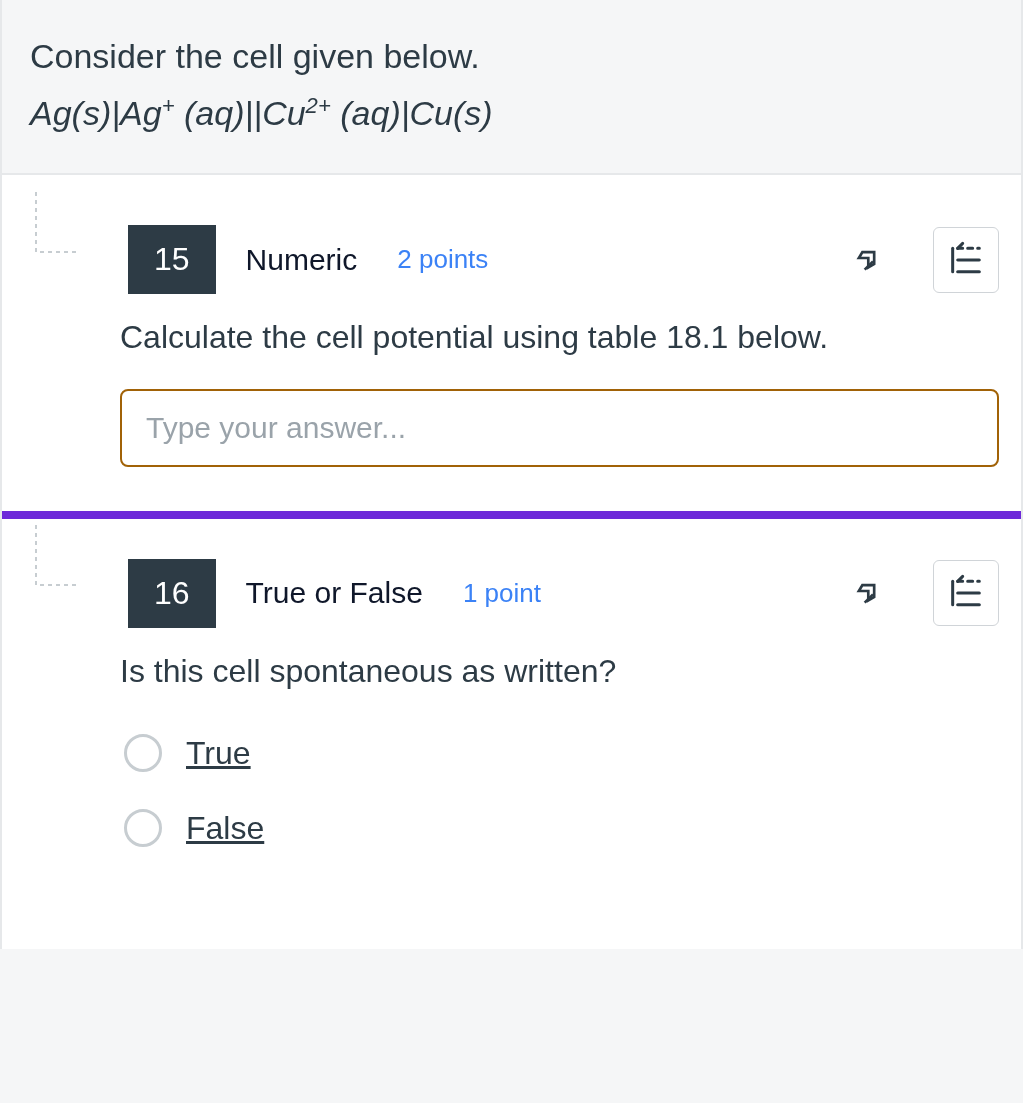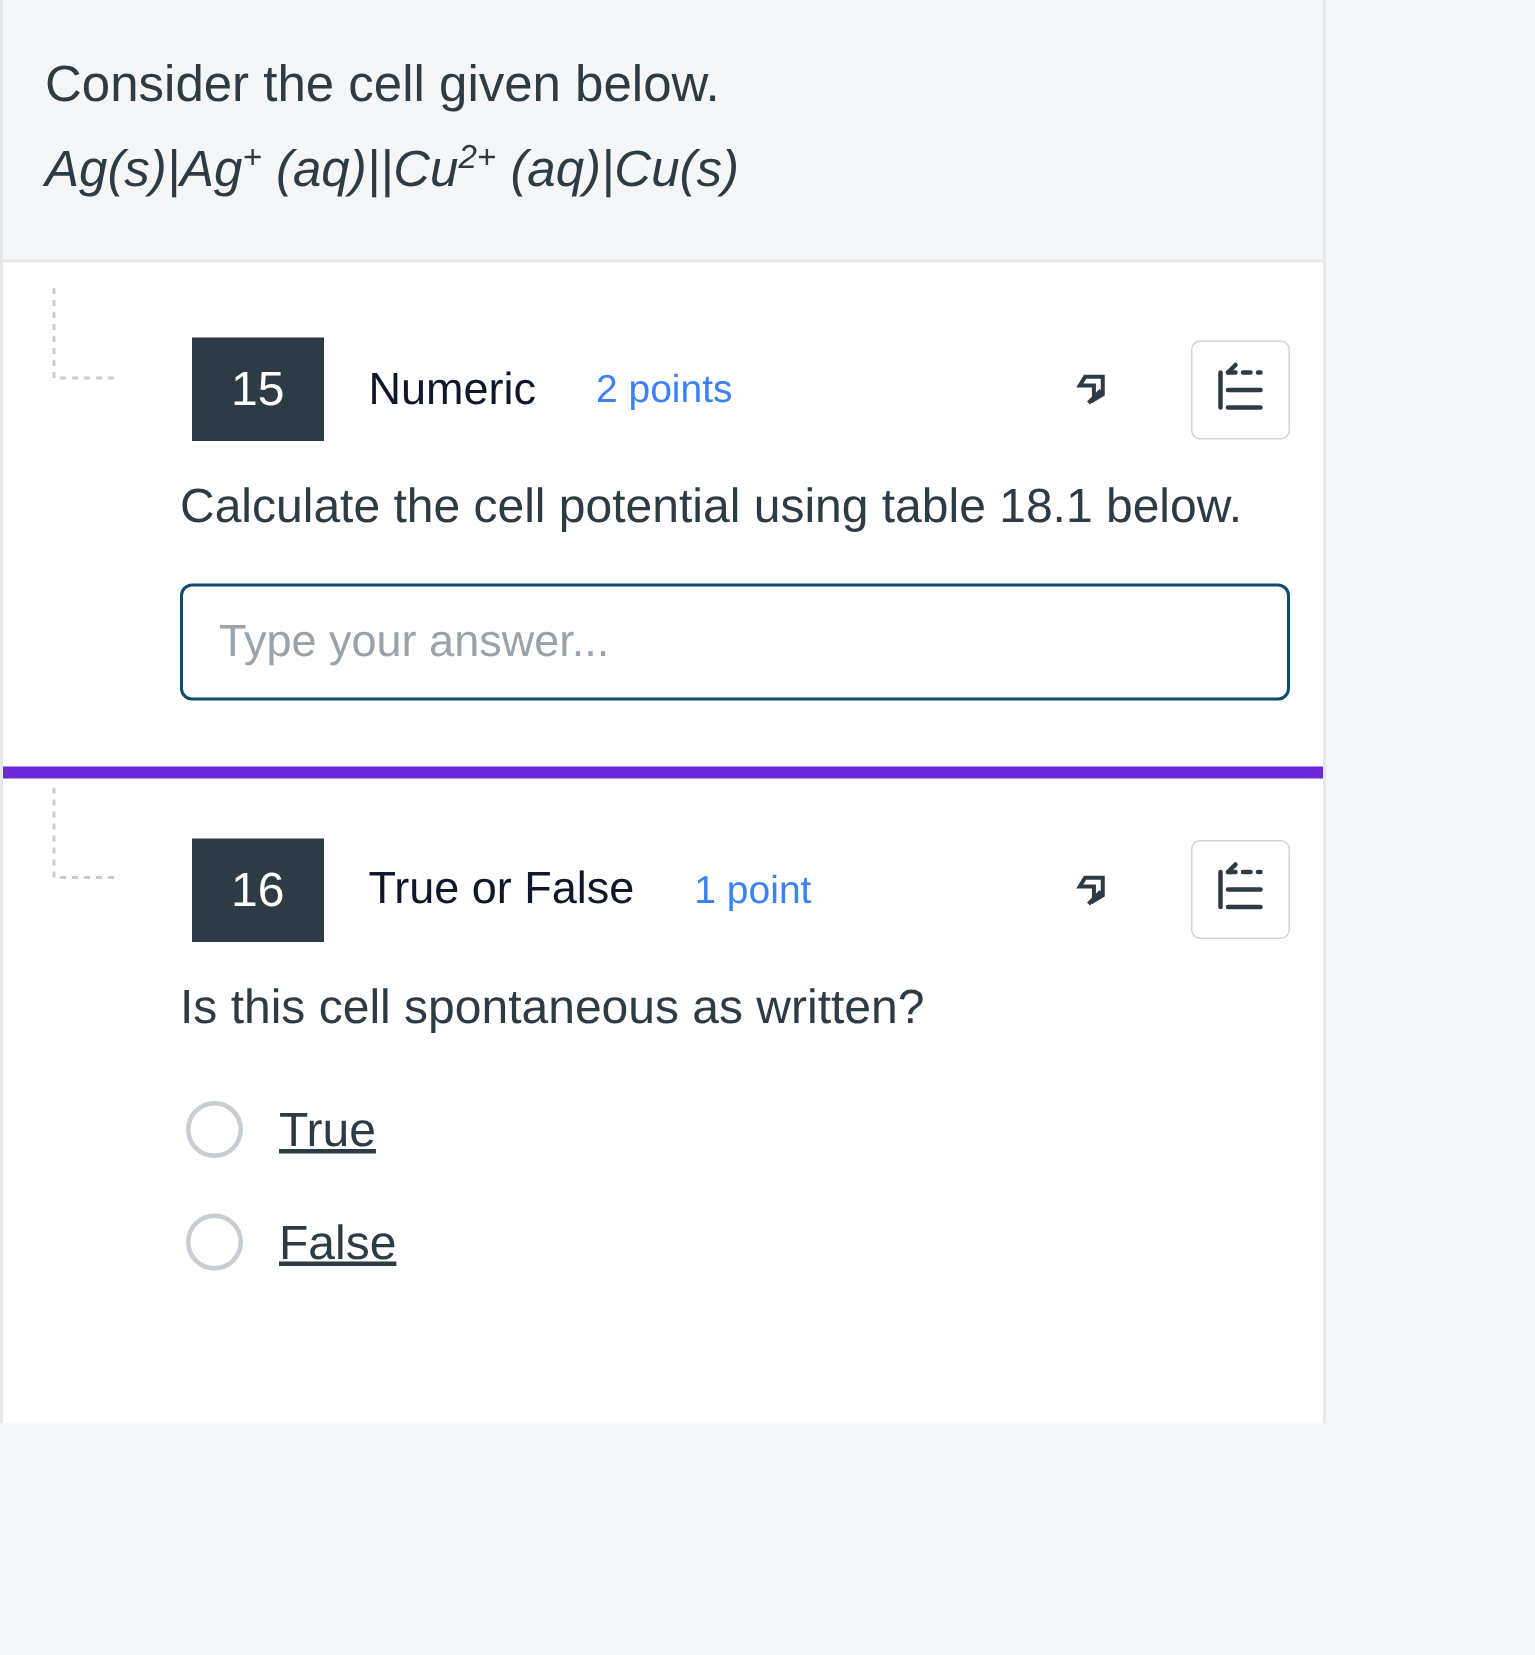--- a/index.html
+++ b/index.html
@@ -3,21 +3,21 @@
   <meta charset="utf-8">
   <style>
     * { box-sizing: border-box; }
     body {
       margin: 0;
       font-family: -apple-system, BlinkMacSystemFont, "Segoe UI", Helvetica, Arial, sans-serif;
       background: #f5f6f7;
       color: #2d3b45;
     }
     .container {
-      width: 884px;
+      width: 1023px;
       background: #fff;
       border-left: 2px solid #e6e8ea;
       border-right: 2px solid #e6e8ea;
     }
     .passage {
       background: #f5f6f7;
       padding: 30px 28px 34px 28px;
       border-bottom: 2px solid #e6e8ea;
       font-size: 34px;
       line-height: 1.55;
@@ -85,21 +85,21 @@
       font-size: 32px;
       color: #2d3b45;
       line-height: 1.45;
     }
     .answer-input {
       margin-top: 28px;
       width: 100%;
       font-size: 30px;
       color: #6b7780;
       padding: 20px 24px;
-      border: 2px solid #0c4a6e;
+      border: 2px solid #a16207;
       border-radius: 8px;
       outline: none;
       font-family: inherit;
     }
     .answer-input::placeholder { color: #9aa3aa; }
     .options {
       margin-top: 22px;
     }
     .option {
       display: flex;

